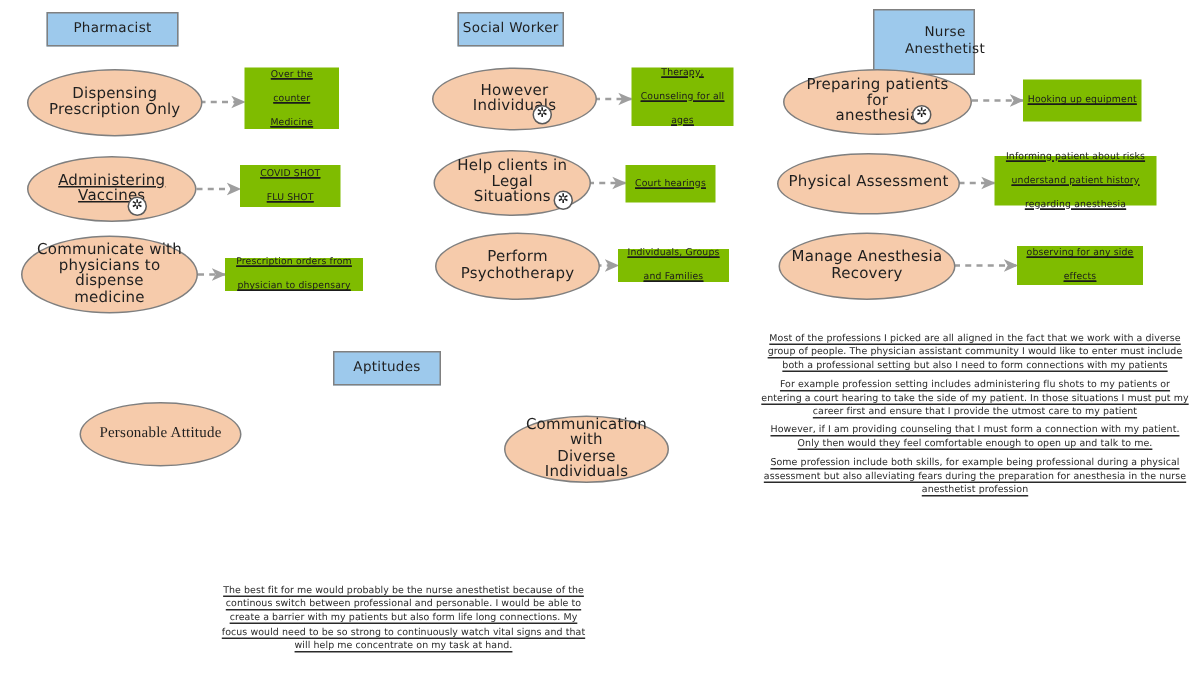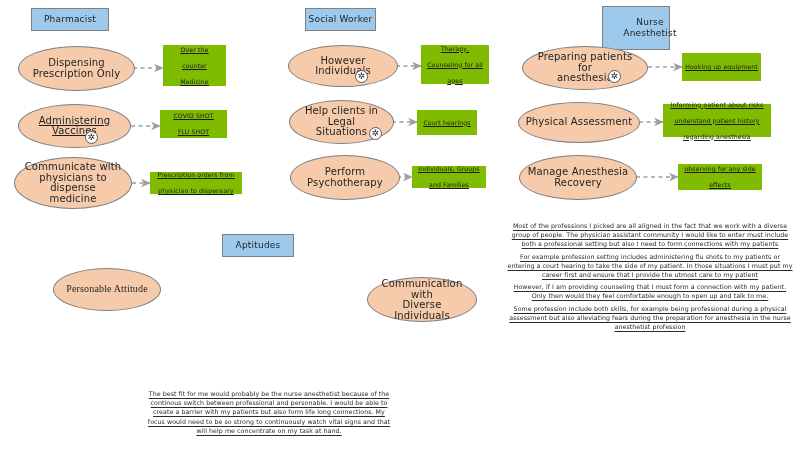--- a/index.html
+++ b/index.html
@@ -140,21 +140,21 @@
 
     <line x1="396" y1="66" x2="421" y2="66" stroke="#9e9e9e" stroke-width="1.6" stroke-dasharray="4,3.5" marker-end="url(#ahead)"></line>
     <line x1="392" y1="122" x2="417" y2="122" stroke="#9e9e9e" stroke-width="1.6" stroke-dasharray="4,3.5" marker-end="url(#ahead)"></line>
     <line x1="397" y1="177" x2="412" y2="177" stroke="#9e9e9e" stroke-width="1.6" stroke-dasharray="4,3.5" marker-end="url(#ahead)"></line>
 
     <line x1="648" y1="67" x2="682" y2="67" stroke="#9e9e9e" stroke-width="1.6" stroke-dasharray="4,3.5" marker-end="url(#ahead)"></line>
     <line x1="639" y1="122" x2="663" y2="122" stroke="#9e9e9e" stroke-width="1.6" stroke-dasharray="4,3.5" marker-end="url(#ahead)"></line>
     <line x1="636" y1="177" x2="678" y2="177" stroke="#9e9e9e" stroke-width="1.6" stroke-dasharray="4,3.5" marker-end="url(#ahead)"></line>
   </svg>
 
-  <div class="hdr-box" style="left:31px; top:8px; width:78px; height:23px;">
+  <div class="hdr-box" style="left:31px; top:8px; width:88px; height:23px;">
     <span>Pharmacist</span>
   </div>
 
   <div class="ellipse" style="left:18px; top:46px; width:117px; height:45px;">
     <span>
       <span>Dispensing</span>
       <span>Prescription Only</span>
     </span>
   </div>
   <div class="green-box" style="left:163px; top:45px; width:63px; height:41px;">
@@ -236,21 +236,21 @@
       <span>Psychotherapy</span>
     </span>
   </div>
   <div class="green-box" style="left:412px; top:166px; width:74px; height:22px;">
     <span>
       <span>Individuals, Groups</span><br>
       <span>and Families</span>
     </span>
   </div>
 
-  <div class="hdr-box" style="left:602px; top:6px; width:68px; height:44px;padding-left:28px;">
+  <div class="hdr-box" style="left:582px; top:6px; width:68px; height:44px;padding-left:28px;">
     <span>
       <span>Nurse</span><br>
       <span>Anesthetist</span>
     </span>
   </div>
 
   <div class="ellipse" style="left:522px; top:46px; width:126px; height:44px;">
     <span>
       <span>Preparing patients for</span>
       <span>anesthesia</span>
@@ -295,21 +295,21 @@
     <span>Aptitudes</span>
   </div>
 
   <div class="ellipse" style="left:53px; top:268px; width:108px; height:43px;font-family:Liberation Serif, serif;">
     <span>
       <span>Personable Attitude</span>
     </span>
   </div>
 
 
-  <div class="ellipse" style="left:367px; top:277px; width:110px; height:45px;align-items:flex-end;">
+  <div class="ellipse" style="left:336px; top:277px; width:110px; height:45px;">
     <span>
       <span>Communication with</span>
       <span>Diverse Individuals</span>
     </span>
   </div>
 
   <div class="text-block" style="left:506px; top:221px; width:288px;">
     <p>Most of the professions I picked are all aligned in the fact that we work with a diverse group of people. The physician assistant community I would like to enter must include both a professional setting but also I need to form connections with my patients</p>
     <p>For example profession setting includes administering flu shots to my patients or entering a court hearing to take the side of my patient. In those situations I must put my career first and ensure that I provide the utmost care to my patient</p>
     <p>However, if I am providing counseling that I must form a connection with my patient. Only then would they feel comfortable enough to open up and talk to me.</p>

